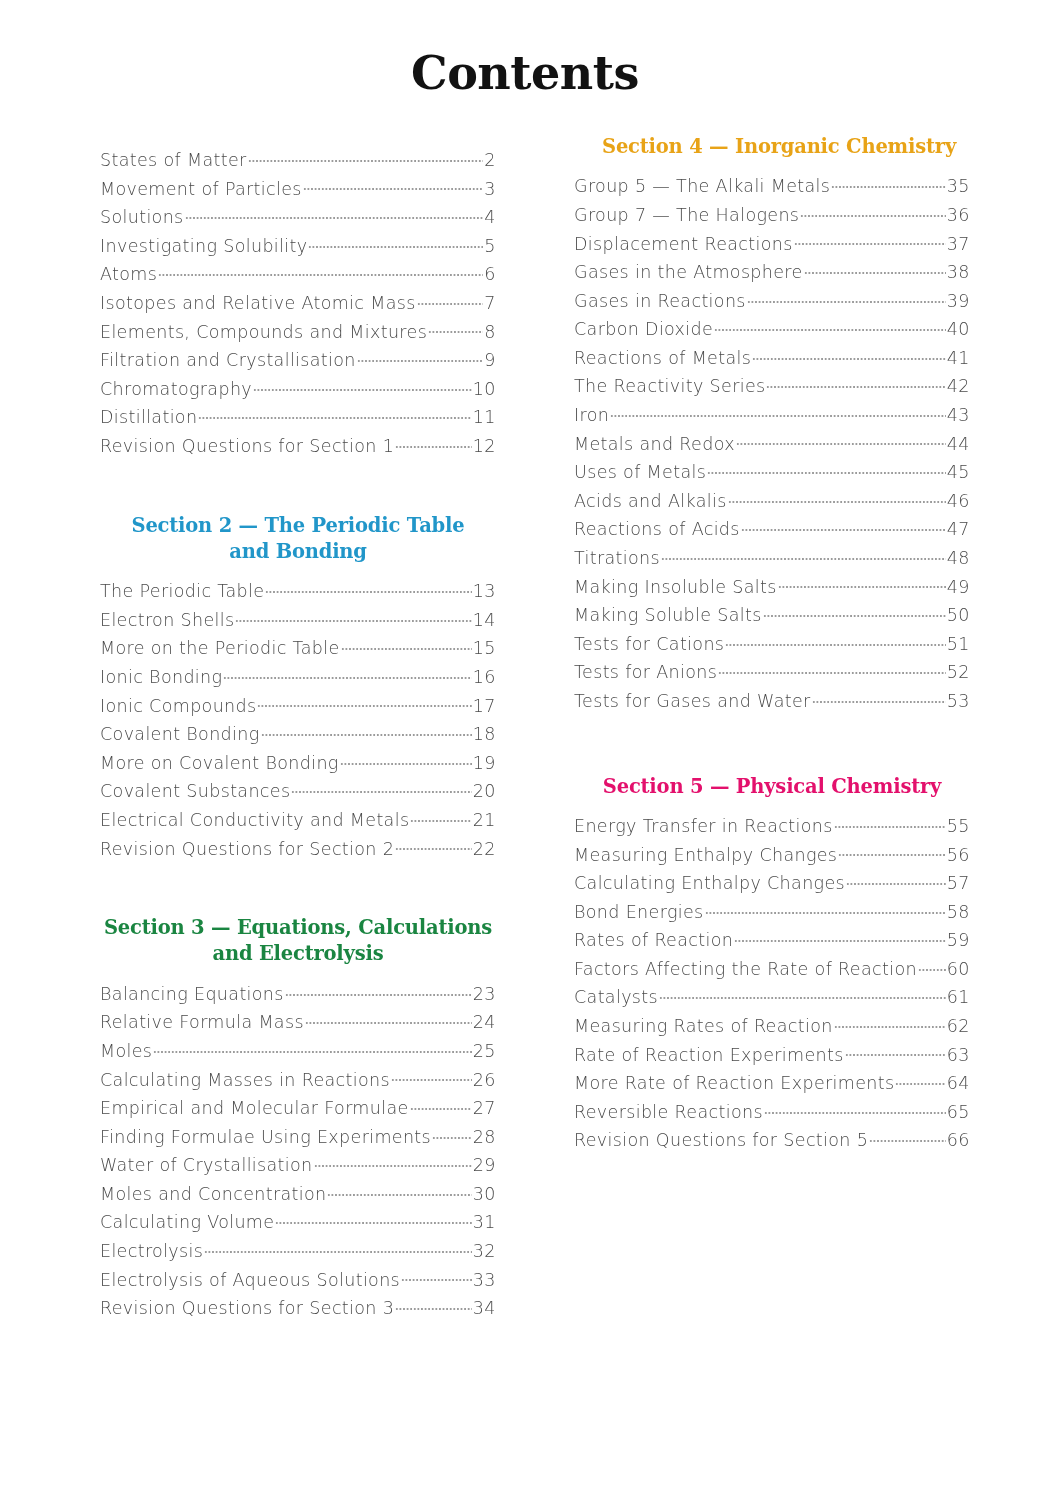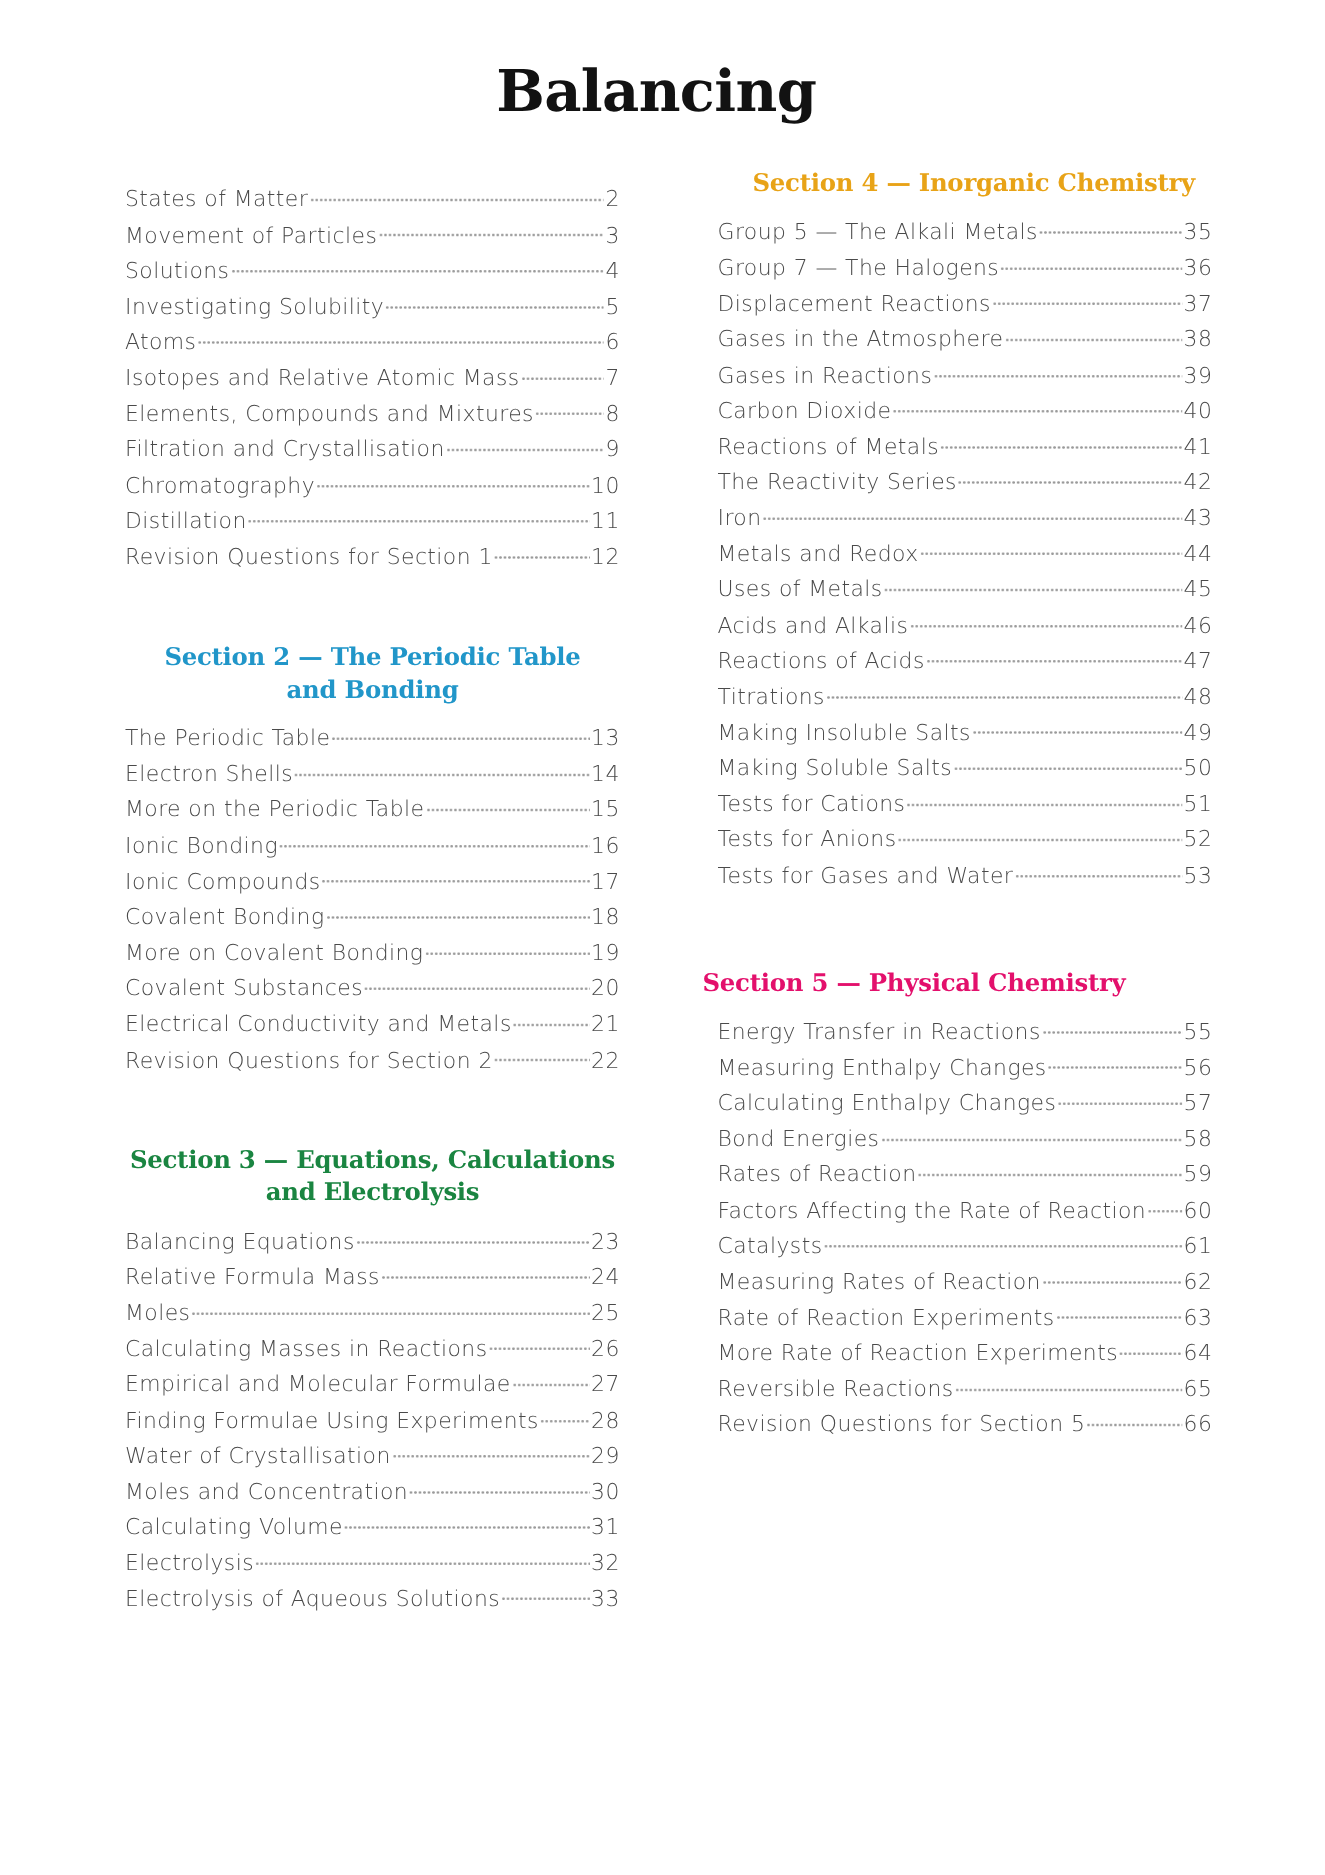--- a/index.html
+++ b/index.html
@@ -120,21 +120,21 @@
 
   
   .gap-lg { height: 46px; }
   .gap-md { height: 40px; }
 </style>
 </head>
 <body>
 
 <div class="page">
 
-  <h1 class="page-title">Balancing</h1>
+  <h1 class="page-title">Contents</h1>
 
   <div class="columns">
     <div class="col left">
         <div class="section">
           <ul class="toc-list">
             <li class="toc-item">
               <span class="toc-entry-title">States of Matter</span>
               <span class="toc-dots"></span>
               <span class="toc-page">2</span>
             </li>
@@ -297,20 +297,25 @@
             </li>
             <li class="toc-item">
               <span class="toc-entry-title">Electrolysis</span>
               <span class="toc-dots"></span>
               <span class="toc-page">32</span>
             </li>
             <li class="toc-item">
               <span class="toc-entry-title">Electrolysis of Aqueous Solutions</span>
               <span class="toc-dots"></span>
               <span class="toc-page">33</span>
+            </li>
+            <li class="toc-item">
+              <span class="toc-entry-title">Revision Questions for Section 3</span>
+              <span class="toc-dots"></span>
+              <span class="toc-page">34</span>
             </li>
           </ul>
         </div>
       </div>
     <div class="col right">
         <div class="section">
           <h2 class="section-heading single" style="color: rgb(232, 163, 23); margin-left: 40px;"><span>Section 4 — Inorganic Chemistry</span></h2>
           <ul class="toc-list">
             <li class="toc-item">
               <span class="toc-entry-title">Group 5 — The Alkali Metals</span>
@@ -404,21 +409,21 @@
             </li>
             <li class="toc-item">
               <span class="toc-entry-title">Tests for Gases and Water</span>
               <span class="toc-dots"></span>
               <span class="toc-page">53</span>
             </li>
           </ul>
         </div>
         <div class="gap-lg"></div>
         <div class="section">
-          <h2 class="section-heading single" style="color: rgb(227, 16, 108);"><span>Section 5 — Physical Chemistry</span></h2>
+          <h2 class="section-heading single" style="color: rgb(227, 16, 108); text-align: center;"><span>Section 5 — Physical Chemistry</span></h2>
           <ul class="toc-list">
             <li class="toc-item">
               <span class="toc-entry-title">Energy Transfer in Reactions</span>
               <span class="toc-dots"></span>
               <span class="toc-page">55</span>
             </li>
             <li class="toc-item">
               <span class="toc-entry-title">Measuring Enthalpy Changes</span>
               <span class="toc-dots"></span>
               <span class="toc-page">56</span>

